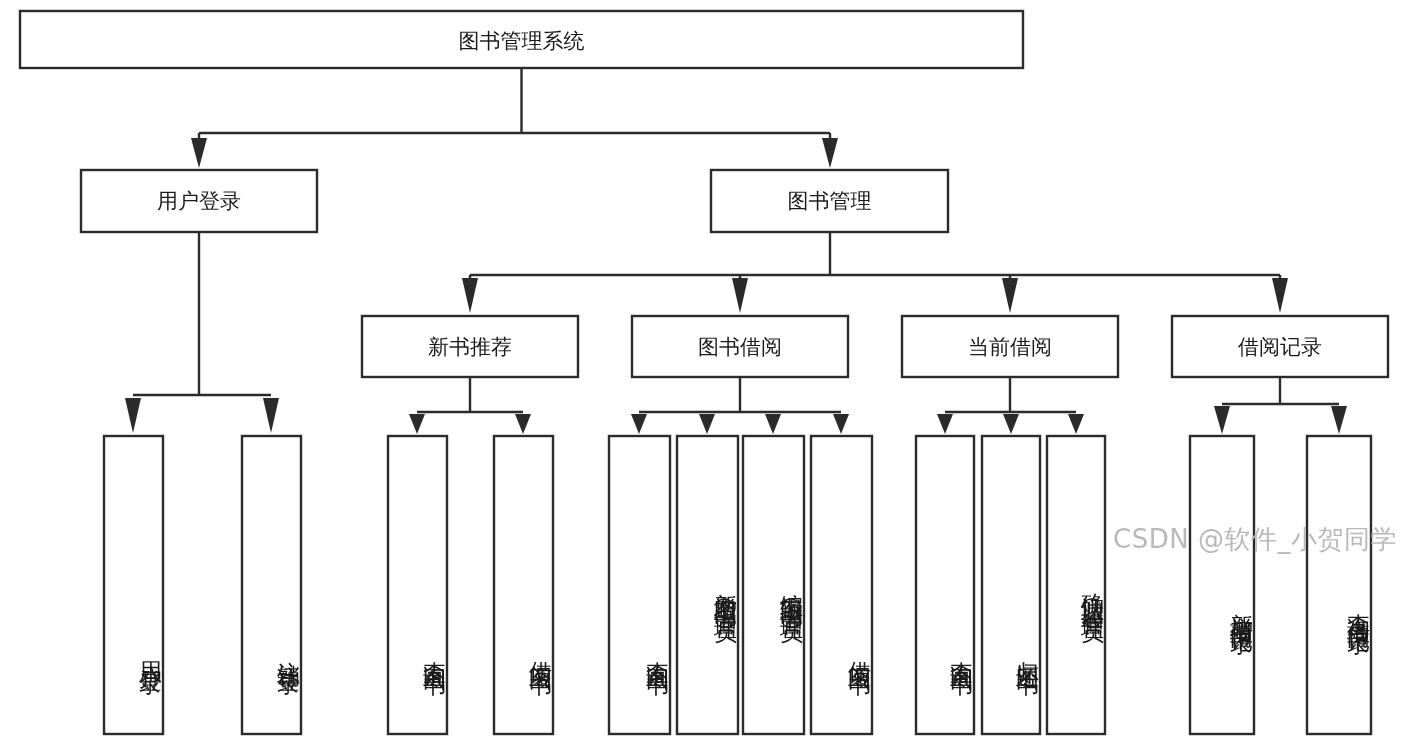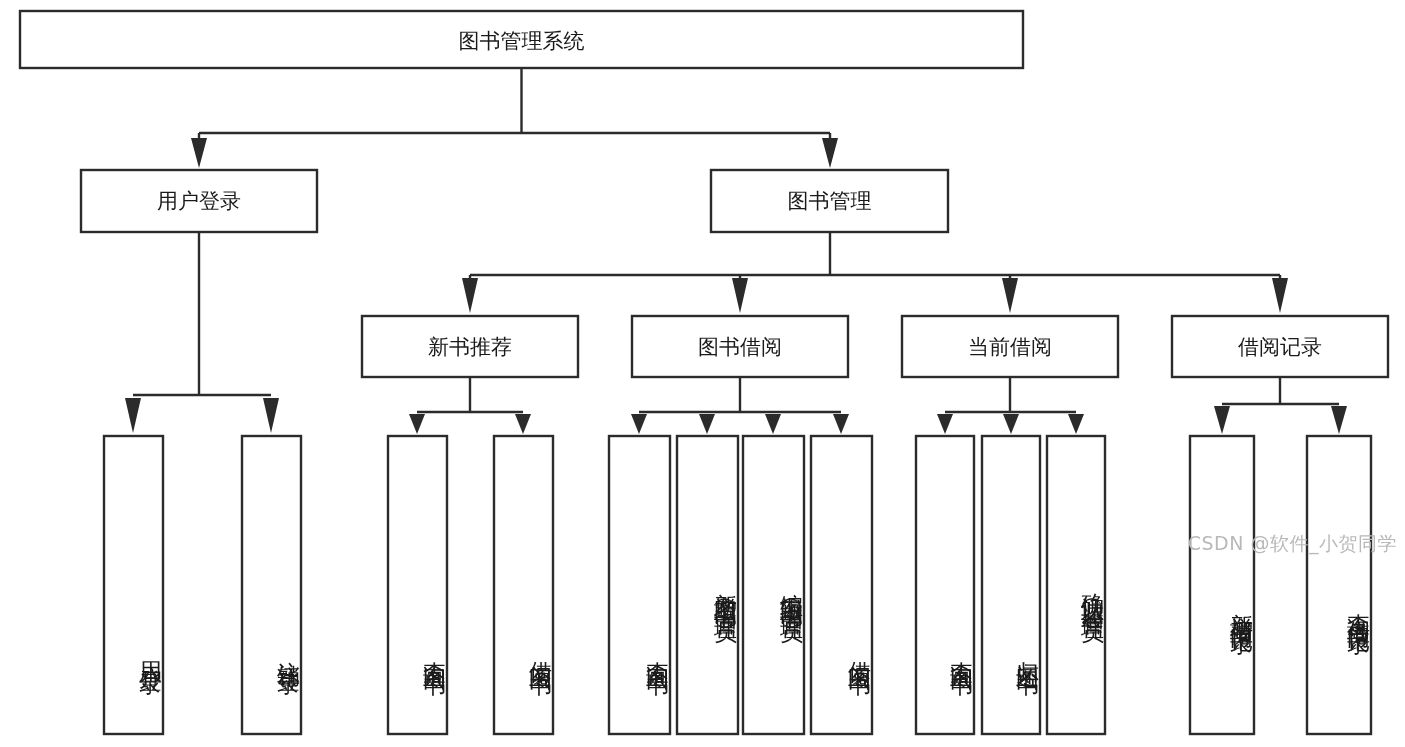--- a/index.html
+++ b/index.html
@@ -62,21 +62,21 @@
     color: #1a1a1a;
     white-space: nowrap;
     pointer-events: none;
     overflow: hidden;
   }
   .watermark {
     position: absolute;
     right: 8px;
     bottom: 4px;
     font-family: "DejaVu Sans", "Liberation Sans", sans-serif;
-    font-size: 19px;
+    font-size: 26px;
     color: #b9b9b9;
     letter-spacing: 0.5px;
     white-space: nowrap;
   }
 </style>
 </head>
 <body>
 
 <div id="diagram-root">
 

